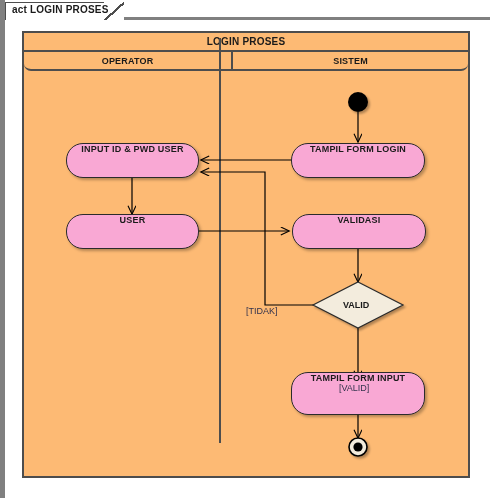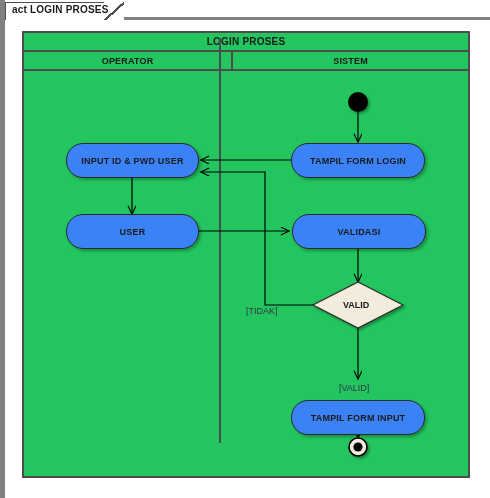--- a/index.html
+++ b/index.html
@@ -64,21 +64,21 @@
     letter-spacing: 0.2px;
   }
 
   
   #swim-frame {
     position: absolute;
     left: 22px; top: 31px;
     width: 448px; height: 447px;
     border: 2px solid #4d4d4d;
     box-sizing: border-box;
-    background: #22c55e;
+    background: #fdba74;
   }
   #title-row {
     position: absolute;
     left: 0; top: 0;
     width: 100%; height: 19px;
     border-bottom: 2px solid #4d4d4d;
     box-sizing: border-box;
     display: flex;
     align-items: center;
     justify-content: center;
@@ -89,20 +89,21 @@
     color: #1a1a1a;
     letter-spacing: 0.2px;
   }
   #lane-head-row {
     position: absolute;
     left: 0; top: 19px;
     width: 100%; height: 19px;
     border-bottom: 2px solid #4d4d4d;
     box-sizing: border-box;
     display: flex;
+    border-radius: 7px;
   }
   .lane-head {
     display: flex;
     align-items: center;
     justify-content: center;
     box-sizing: border-box;
     height: 100%;
   }
   .lane-head-label {
     font-size: 9px;
@@ -124,26 +125,25 @@
   
   #diagram-svg {
     position: absolute;
     left: 0; top: 0;
     width: 490px; height: 498px;
     pointer-events: none;
   }
 
   .node-box {
     position: absolute;
-    background: #3b82f6;
+    background: #f9a8d4;
     border: 1px solid #2b2b2b;
     border-radius: 17px;
     box-sizing: border-box;
     display: flex;
-    align-items: center;
     justify-content: center;
     box-shadow: 2px 2px 3px rgba(0,0,0,0.28);
   }
   .node-label {
     font-size: 9px;
     font-weight: bold;
     color: #1a1a1a;
     letter-spacing: 0.2px;
     white-space: nowrap;
   }
@@ -233,20 +233,20 @@
 </div>
 
 <div class="node-box" style="left:66px; top:214px; width:133px; height:35px;">
   <span class="node-label">USER</span>
 </div>
 
 <div class="node-box" style="left:292px; top:214px; width:134px; height:35px;">
   <span class="node-label">VALIDASI</span>
 </div>
 
-<div class="node-box" style="left:291px; top:400px; width:134px; height:35px;">
+<div class="node-box" style="left:291px; top:372px; width:134px; height:43px;">
   <span class="node-label">TAMPIL FORM INPUT</span>
 </div>
 
 <span class="decision-label" style="left:343px; top:300px;">VALID</span>
 
 <span class="guard-label" style="left:246px; top:260px;margin-top:46px;">[TIDAK]</span>
 <span class="guard-label" style="left:339px; top:343px;margin-top:40px;">[VALID]</span>
 
 </body></html>

